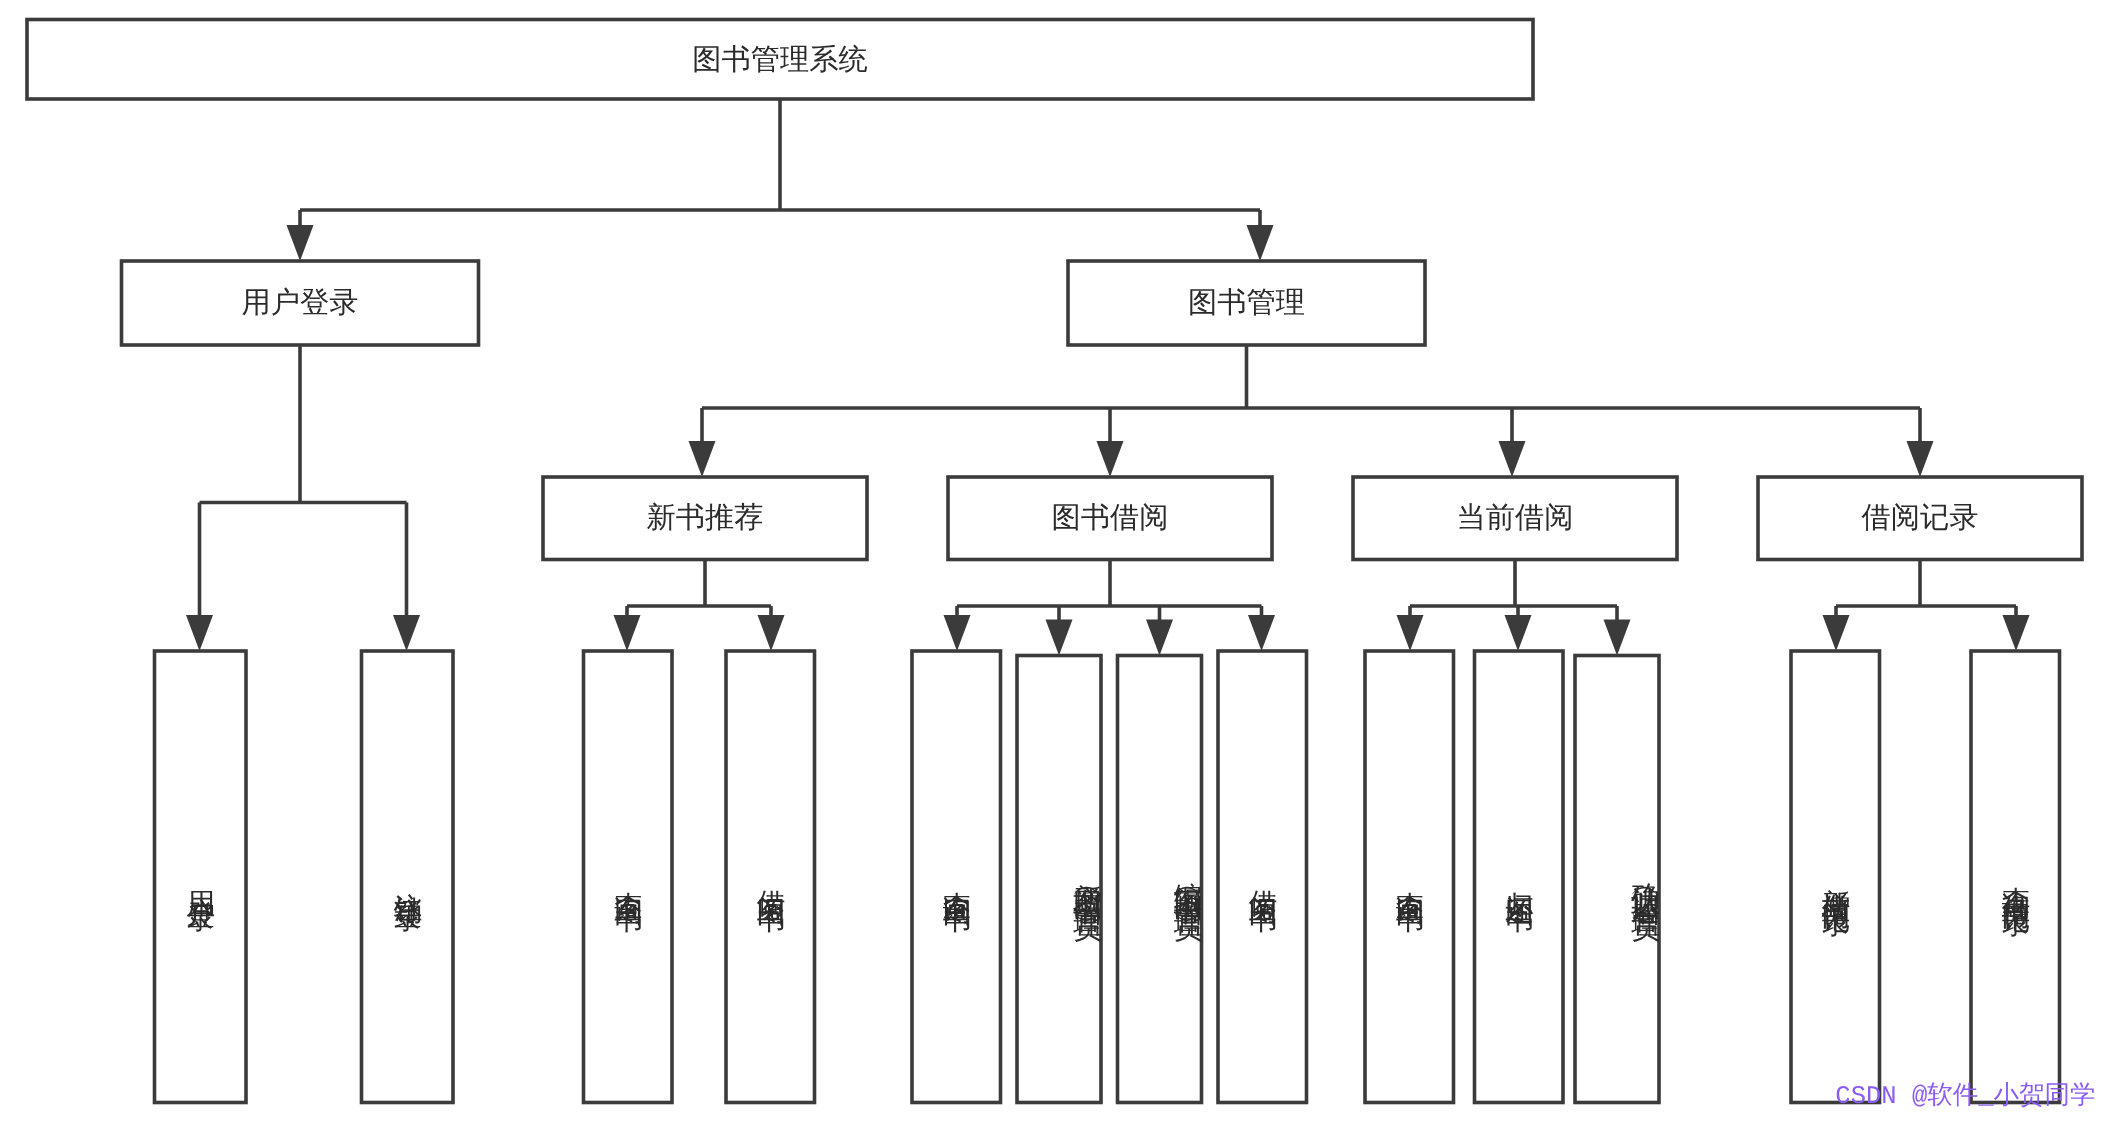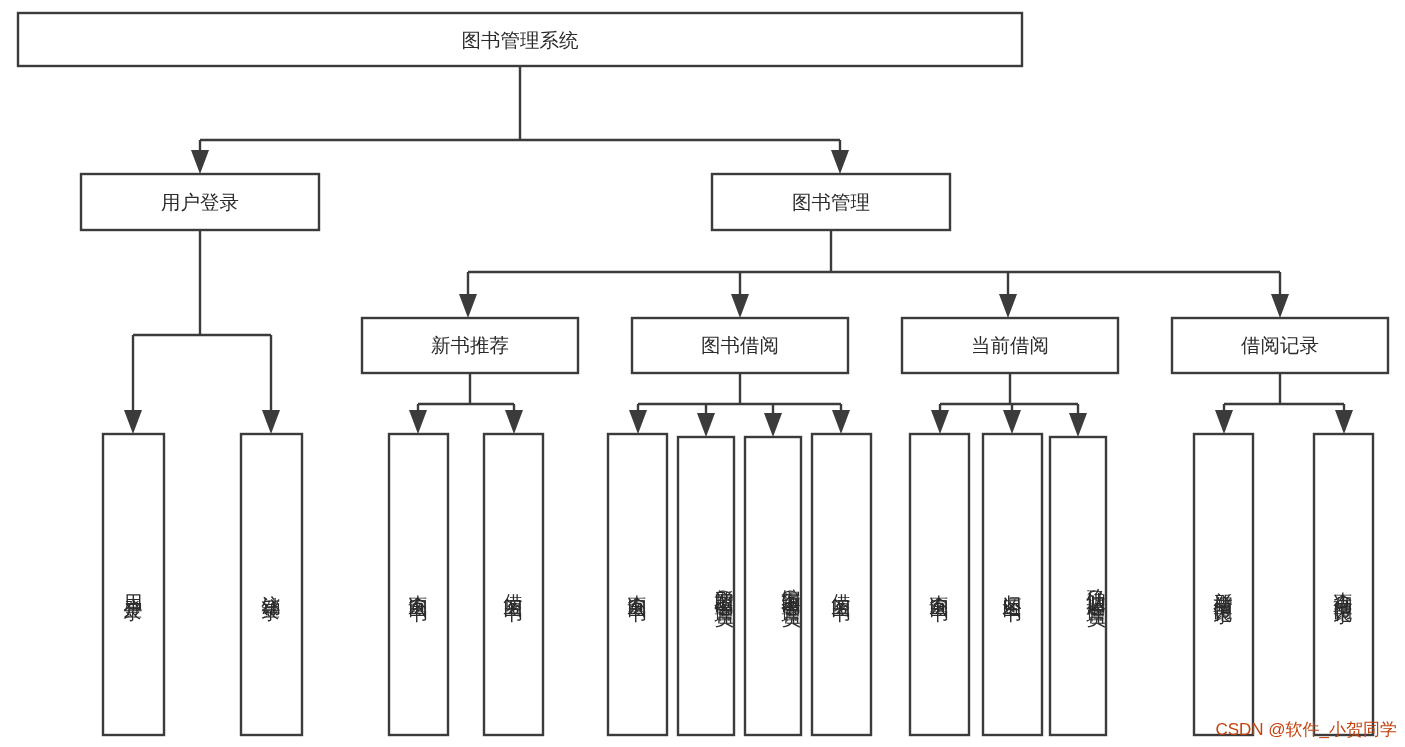--- a/index.html
+++ b/index.html
@@ -64,23 +64,23 @@
     display: flex;
     align-items: center;
     justify-content: center;
     pointer-events: none;
     white-space: nowrap;
   }
   .watermark {
     position: absolute;
     right: 8px;
     bottom: 6px;
-    font-family: Liberation Sans, sans-serif;
+    font-family: Liberation Mono, monospace;
     font-size: 17px;
-    color: #c2410c;
+    color: #8b5cf6;
     white-space: nowrap;
   }
 </style>
 </head>
 <body>
 
 <div id="diagram-root">
 
   <svg class="canvas" viewBox="0 0 1405 747">
     <defs></defs>

